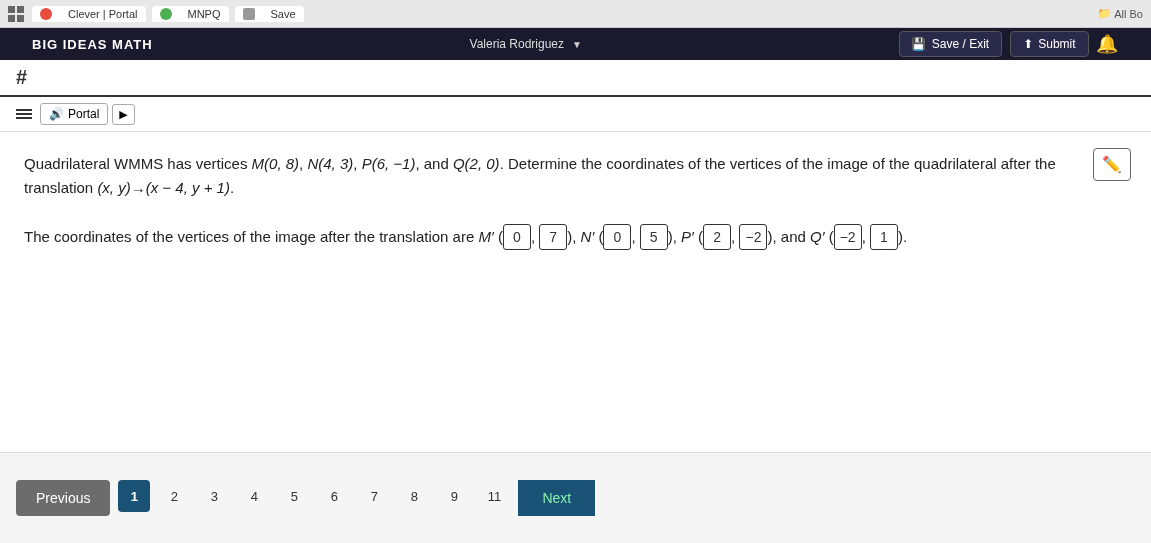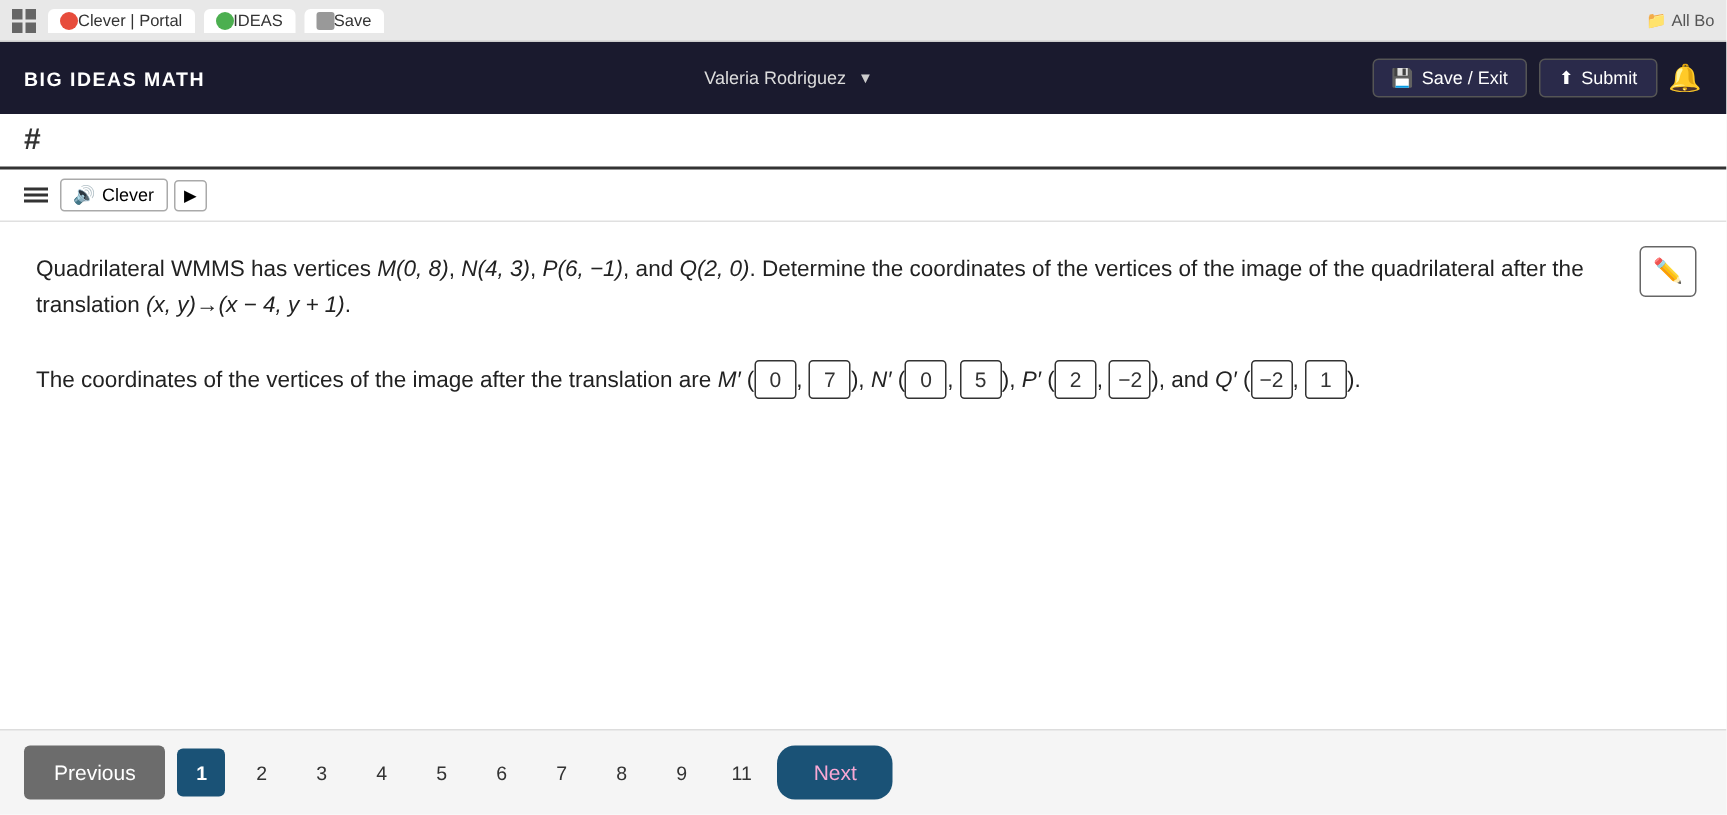--- a/index.html
+++ b/index.html
@@ -28,21 +28,21 @@
       grid-template-columns: 1fr 1fr;
       gap: 2px;
     }
     .grid-icon span {
       background: #666;
       display: block;
     }
     .tab-item {
       display: flex;
       align-items: center;
-      gap: 0;
+      gap: 16px;
       background: #fff;
       padding: 2px 8px;
       border-radius: 4px 4px 0 0;
       font-size: 11px;
       color: #333;
     }
     .tab-item .tab-icon {
       width: 12px; height: 12px;
       border-radius: 50%;
       background: #666;
@@ -68,24 +68,24 @@
       background: #fff;
       width: 1151px;
       height: 515px;
       display: flex;
       flex-direction: column;
     }
 
     
     .app-header {
       background: #1a1a2e;
-      height: 48px;
-      display: flex;
-      align-items: center;
-      padding: 0 16px;
+      height: 32px;
+      display: flex;
+      align-items: center;
+      padding: 0 32px;
       justify-content: space-between;
     }
     .app-header-left {
       display: flex;
       align-items: center;
       gap: 12px;
     }
     .brand-name {
       color: #fff;
       font-size: 13px;
@@ -233,41 +233,41 @@
       border-radius: 4px;
       padding: 6px 8px;
       cursor: pointer;
       font-size: 16px;
     }
 
     
     .nav-footer {
       background: #f5f5f5;
       border-top: 1px solid #ddd;
-      padding: 10px 16px;
-      display: flex;
-      align-items: center;
+      padding: 27px 16px;
+      display: flex;
+      align-items: flex-start;
       gap: 8px;
     }
     .btn-prev {
       background: #6c6c6c;
       color: #fff;
       border: none;
       padding: 10px 20px;
       border-radius: 4px;
       font-size: 14px;
       cursor: pointer;
       font-weight: 500;
     }
     .btn-next {
       background: #1a5276;
-      color: #f9a8d4;
+      color: #86efac;
       border: none;
       padding: 10px 24px;
-      border-radius: 12px;
+      border-radius: 0;
       font-size: 14px;
       cursor: pointer;
       font-weight: 500;
     }
     .page-num {
       width: 32px;
       height: 32px;
       display: flex;
       align-items: center;
       justify-content: center;
@@ -297,21 +297,21 @@
       <span></span>
       <span></span>
   </div>
   <div class="browser-tabs">
     <div class="tab-item">
       <span class="tab-icon" style="background:#e74c3c;"></span>
       <span>Clever | Portal</span>
     </div>
     <div class="tab-item">
       <span class="tab-icon green"></span>
-      <span>IDEAS</span>
+      <span>MNPQ</span>
     </div>
     <div class="tab-item">
       <span class="tab-icon-img"></span>
       <span>Save</span>
     </div>
   </div>
   <div class="spacer"></div>
   <div class="all-bo-btn">
     <span>📁</span>
     <span>All Bo</span>
@@ -346,21 +346,21 @@
   </div>
 
   <div class="listen-bar">
     <div class="lines-icon">
       <span></span>
         <span></span>
         <span></span>
     </div>
     <button class="btn-listen">
       <span>🔊</span>
-      <span>Clever</span>
+      <span>Portal</span>
     </button>
     <button class="play-btn">
       <span>▶</span>
     </button>
   </div>
 
   <div class="main-content">
 
     <button class="scratch-pad-btn">
       <span>✏️</span>

